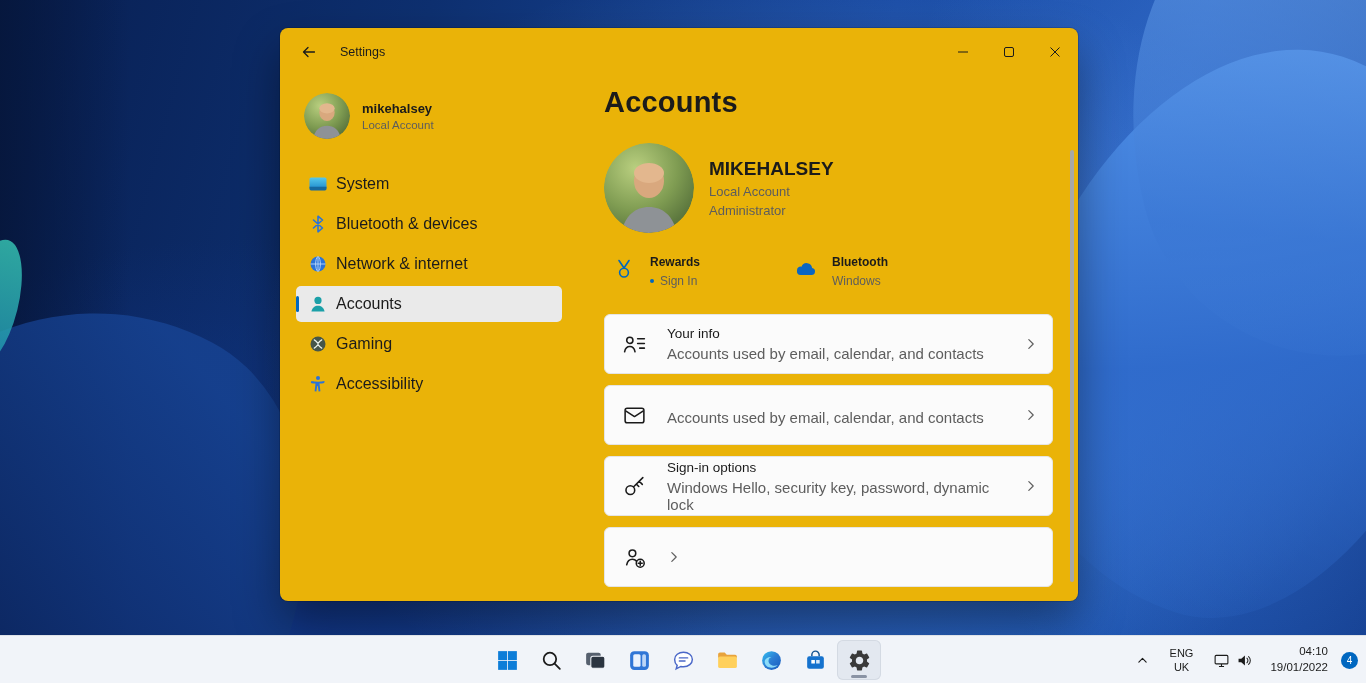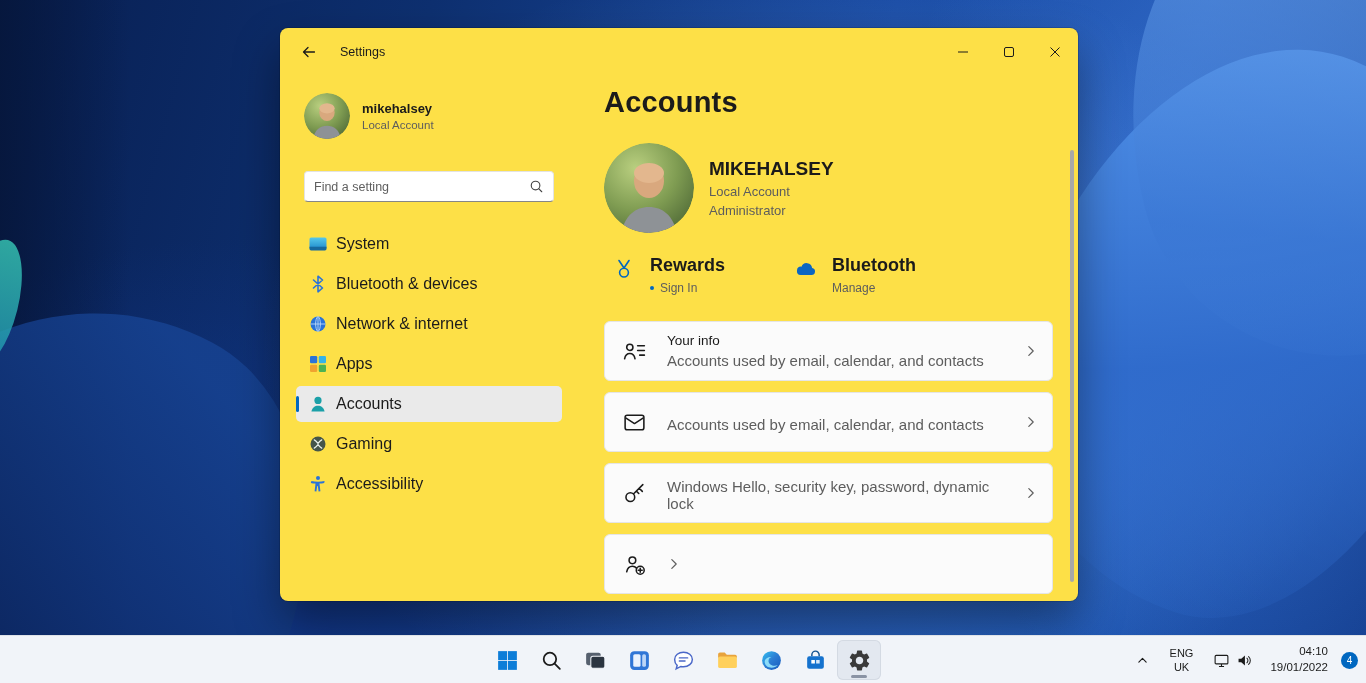--- a/index.html
+++ b/index.html
@@ -25,21 +25,21 @@
         border-radius:55% 45% 50% 50% / 50% 55% 45% 50%;
         background:linear-gradient(20deg,#07194a, #16418f 85%); }
   .p4 { left:-34px; top:238px; width:52px; height:132px; transform:rotate(14deg); opacity:.85;
         border-radius:50%;
         background:linear-gradient(180deg,#35c0b0,#1f8fae); }
   .band { position:absolute; left:0; top:0; width:130px; height:100%;
         background:linear-gradient(90deg, rgba(6,22,58,.85), rgba(6,22,58,0)); }
 
   
   .window { position:absolute; left:280px; top:28px; width:798px; height:573px;
-    background:#fde047; border-radius:8px; overflow:hidden;
+    background:#eab308; border-radius:8px; overflow:hidden;
     box-shadow:0 0 0 1px rgba(0,0,0,.14), 0 22px 46px rgba(0,0,0,.4); }
 
   .titlebar { height:48px; display:flex; align-items:center; padding-left:14px; position:relative; }
   .back-btn { width:30px; height:30px; display:flex; align-items:center; justify-content:center; border-radius:4px; }
   .title-text { margin-left:16px; font-size:12.5px; color:#1b1b1b; }
   .win-controls { position:absolute; right:0; top:0; height:48px; display:flex; }
   .win-btn { width:46px; height:48px; display:flex; align-items:center; justify-content:center; }
 
   .window-body { display:flex; height:525px; }
 
@@ -69,21 +69,21 @@
   .main { flex:1; padding:0 25px 0 24px; position:relative; }
   .page-title { font-size:29px; font-weight:600; color:#1b1b1b; margin-top:10px; letter-spacing:.2px; }
   .profile-row { display:flex; align-items:center; gap:15px; margin-top:24px; }
   .avatar-lg { width:90px; height:90px; border-radius:50%; flex-shrink:0; }
   .profile-name { font-size:19px; font-weight:bold; color:#1b1b1b; }
   .profile-sub { font-size:13px; color:#5d5d5d; margin-top:4px; }
 
   .quick-row { display:flex; gap:52px; margin-top:22px; padding-left:8px; }
   .quick-item { display:flex; gap:14px; align-items:flex-start; min-width:130px; }
   .quick-icon { width:24px; height:24px; margin-top:2px; display:flex; }
-  .quick-title { font-size:18px; font-weight:bold; color:#1b1b1b; }
+  .quick-title { font-size:12px; font-weight:bold; color:#1b1b1b; }
   .quick-sub { font-size:12px; color:#5d5d5d; margin-top:5px; display:flex; align-items:center; gap:6px; }
   .dot { width:4px; height:4px; border-radius:50%; background:#0067c0; }
 
   .cards { margin-top:26px; display:flex; flex-direction:column; gap:11px; }
   .card { height:60px; background:#fbfbfb; border:1px solid #e5e5e5; border-radius:6px;
     display:flex; align-items:center; padding:0 14px 0 17px; gap:20px; }
   .card-icon { width:25px; height:25px; flex-shrink:0; display:flex; }
   .card-text { flex:1; }
   .card-title { font-size:13.5px; color:#1b1b1b; }
   .card-sub { font-size:15px; color:#5d5d5d; margin-top:4px; }
@@ -181,29 +181,20 @@
             <ellipse cx="45" cy="38" rx="15" ry="17" fill="#d9a87e"></ellipse>
             <ellipse cx="45" cy="30" rx="15" ry="10" fill="#e3b78e"></ellipse>
           </g>
         </svg>
         <div>
           <div class="user-name">mikehalsey</div>
           <div class="user-sub">Local Account</div>
         </div>
       </div>
 
-      <div class="search-box">
-        <input placeholder="Find a setting" style="">
-        <span class="search-glyph">
-          <svg viewBox="0 0 16 16" fill="none" stroke="#454545" stroke-width="1.2" stroke-linecap="round">
-              <circle cx="7" cy="7" r="4.6"></circle>
-              <path d="M10.6 10.6l3 3"></path>
-            </svg>
-        </span>
-      </div>
 
       <div class="nav">
 
         <div class="nav-item">
           <span class="nav-icon">
             <svg viewBox="0 0 20 20">
                 <defs>
                   <linearGradient id="g-sys" x1="0" y1="0" x2="0" y2="1">
                     <stop offset="0" stop-color="#56c8ec"></stop>
                     <stop offset="1" stop-color="#1f8ccc"></stop>
@@ -229,31 +220,20 @@
           <span class="nav-icon">
             <svg viewBox="0 0 20 20">
                 <circle cx="10" cy="10" r="7.5" fill="#2a73d8"></circle>
                 <path d="M10 2.5v15M2.5 10h15M10 2.5c-3.2 2-3.2 13 0 15M10 2.5c3.2 2 3.2 13 0 15" stroke="#bcd8f7" stroke-width=".9" fill="none"></path>
               </svg>
           </span>
           <span>Network &amp; internet</span>
         </div>
 
 
-        <div class="nav-item">
-          <span class="nav-icon">
-            <svg viewBox="0 0 20 20">
-                <rect x="2" y="2" width="7.2" height="7.2" rx="1.3" fill="#2a73d8"></rect>
-                <rect x="10.8" y="2" width="7.2" height="7.2" rx="1.3" fill="#35b3e8"></rect>
-                <rect x="2" y="10.8" width="7.2" height="7.2" rx="1.3" fill="#f0a32f"></rect>
-                <rect x="10.8" y="10.8" width="7.2" height="7.2" rx="1.3" fill="#4db253"></rect>
-              </svg>
-          </span>
-          <span>Apps</span>
-        </div>
 
         <div class="nav-item selected">
           <span class="accent-bar"></span>
           <span class="nav-icon">
             <svg viewBox="0 0 20 20">
                 <circle cx="10" cy="6.4" r="3.6" fill="#1ba0a8"></circle>
                 <path d="M3.4 17.6c.8-3.9 3.4-5.9 6.6-5.9s5.8 2 6.6 5.9z" fill="#1ba0a8"></path>
               </svg>
           </span>
           <span>Accounts</span>
@@ -331,21 +311,21 @@
         </div>
         <div class="quick-item">
           <span class="quick-icon">
             <svg viewBox="0 0 24 24">
                 <path d="M6.6 18h10.9a3.5 3.5 0 00.6-6.95 5.5 5.5 0 00-10.6-1.4A4.2 4.2 0 006.6 18z" fill="#0b66c2"></path>
               </svg>
           </span>
           <div>
             <div class="quick-title">Bluetooth</div>
             <div class="quick-sub">
-                <span>Manage</span>
+                <span>Windows</span>
               </div>
           </div>
         </div>
       </div>
 
       <div class="cards">
 
         <div class="card">
           <span class="card-icon">
             <svg viewBox="0 0 24 24" fill="none" stroke="#1b1b1b" stroke-width="1.5" stroke-linecap="round">
@@ -383,20 +363,21 @@
         </div>
 
         <div class="card">
           <span class="card-icon">
             <svg viewBox="0 0 24 24" fill="none" stroke="#1b1b1b" stroke-width="1.5" stroke-linecap="round">
                 <circle cx="8" cy="15.5" r="4.2"></circle>
                 <path d="M11.2 12.3L20 3.5M16.5 7l3 3M13.8 9.7l2.3 2.3"></path>
               </svg>
           </span>
           <div class="card-text">
+            <div class="card-title">Sign-in options</div>
             <div class="card-sub">Windows Hello, security key, password, dynamic lock</div>
           </div>
           <span class="chev">
             <svg viewBox="0 0 16 16" fill="none" stroke="#5f5f5f" stroke-width="1.4" stroke-linecap="round" stroke-linejoin="round">
                 <path d="M5.5 3l5 5-5 5"></path>
               </svg>
           </span>
         </div>
 
         <div class="card">

